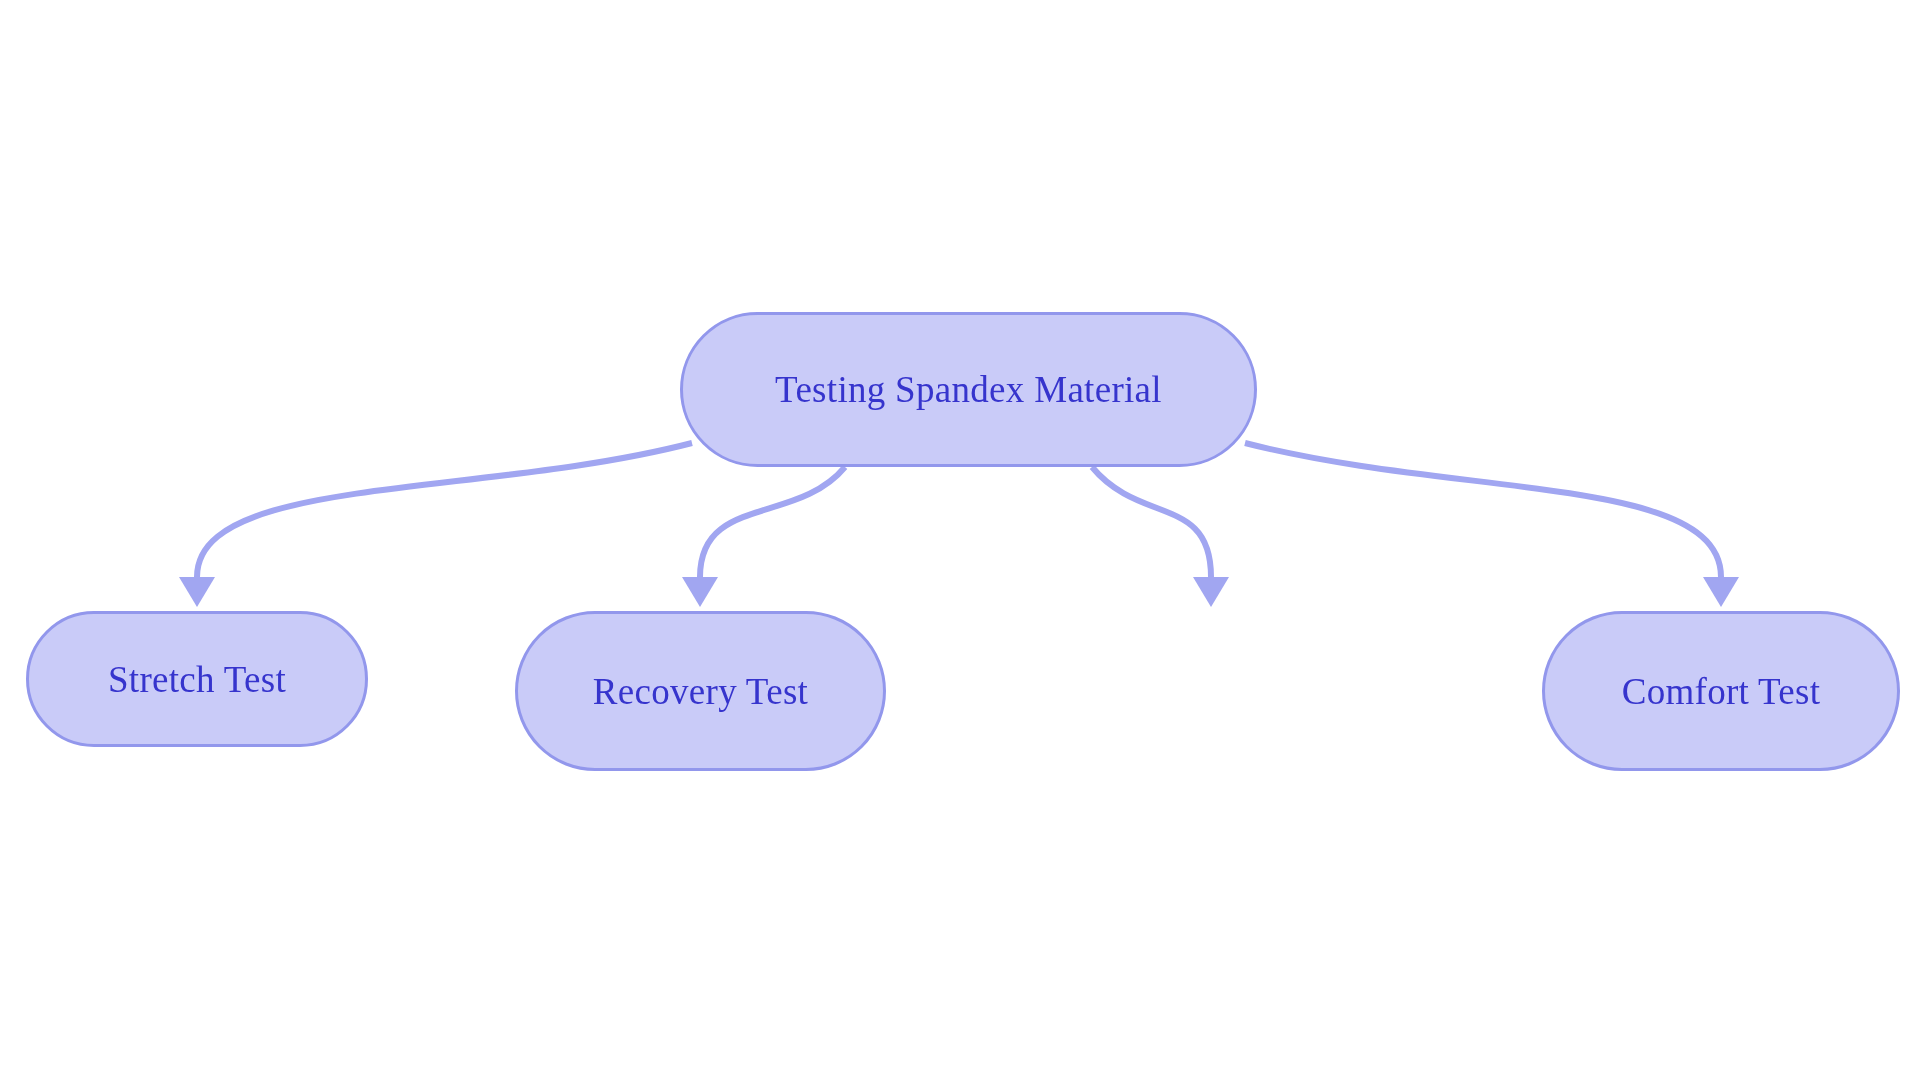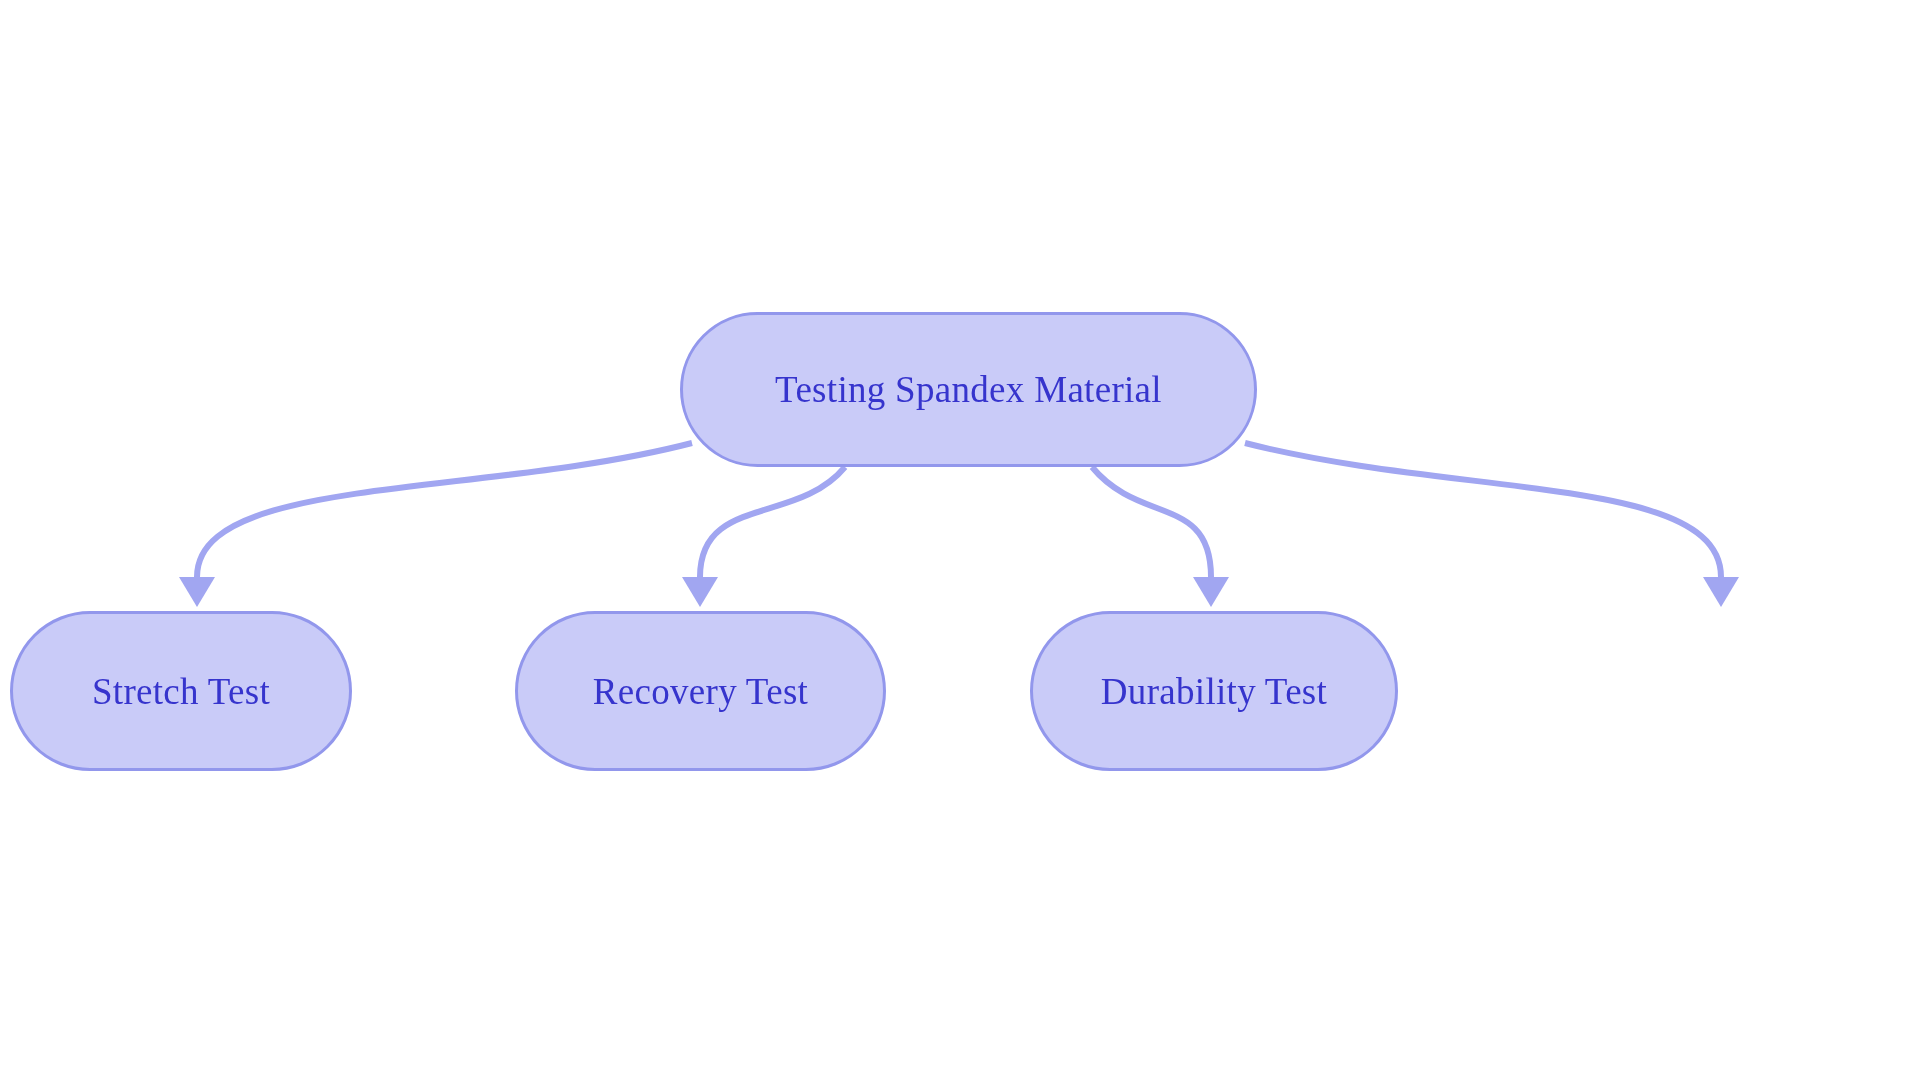--- a/index.html
+++ b/index.html
@@ -48,21 +48,21 @@
     background: var(--node-fill);
     border: 3px solid var(--node-border);
     border-radius: 999px;
     color: var(--node-text);
     font-size: 37px;
     letter-spacing: 0.3px;
     white-space: nowrap;
     text-align: center;
   }
   .node-root    { left: 680px;  top: 312px; width: 577px; height: 155px; }
-  .node-child-0 { left: 10px;   top: 611px; width: 342px; height: 160px; }
+  .node-child-0 { left: 26px;   top: 611px; width: 342px; height: 136px; }
   .node-child-1 { left: 515px;  top: 611px; width: 371px; height: 160px; }
   .node-child-2 { left: 1030px; top: 611px; width: 368px; height: 160px; }
   .node-child-3 { left: 1542px; top: 611px; width: 358px; height: 160px; }
 </style>
 </head>
 <body>
 
 <div class="stage">
 
   <svg class="edges" viewBox="0 0 1920 1083" aria-hidden="true">
@@ -89,18 +89,18 @@
   </div>
 
   <div class="node node-child-0">
     <span>Stretch Test</span>
   </div>
 
   <div class="node node-child-1">
     <span>Recovery Test</span>
   </div>
 
-  <div class="node node-child-2">
-    <span>Durability Test</span>
+
+  <div class="node node-child-3">
+    <span>Comfort Test</span>
   </div>
-
 
 </div>
 
 </body></html>

